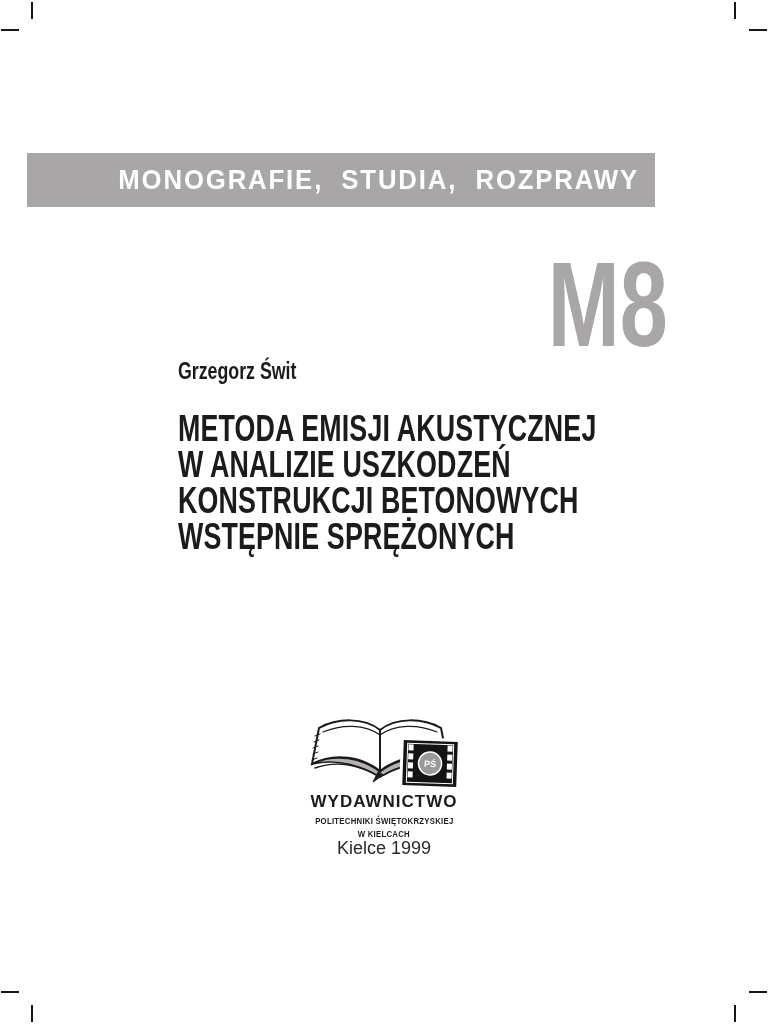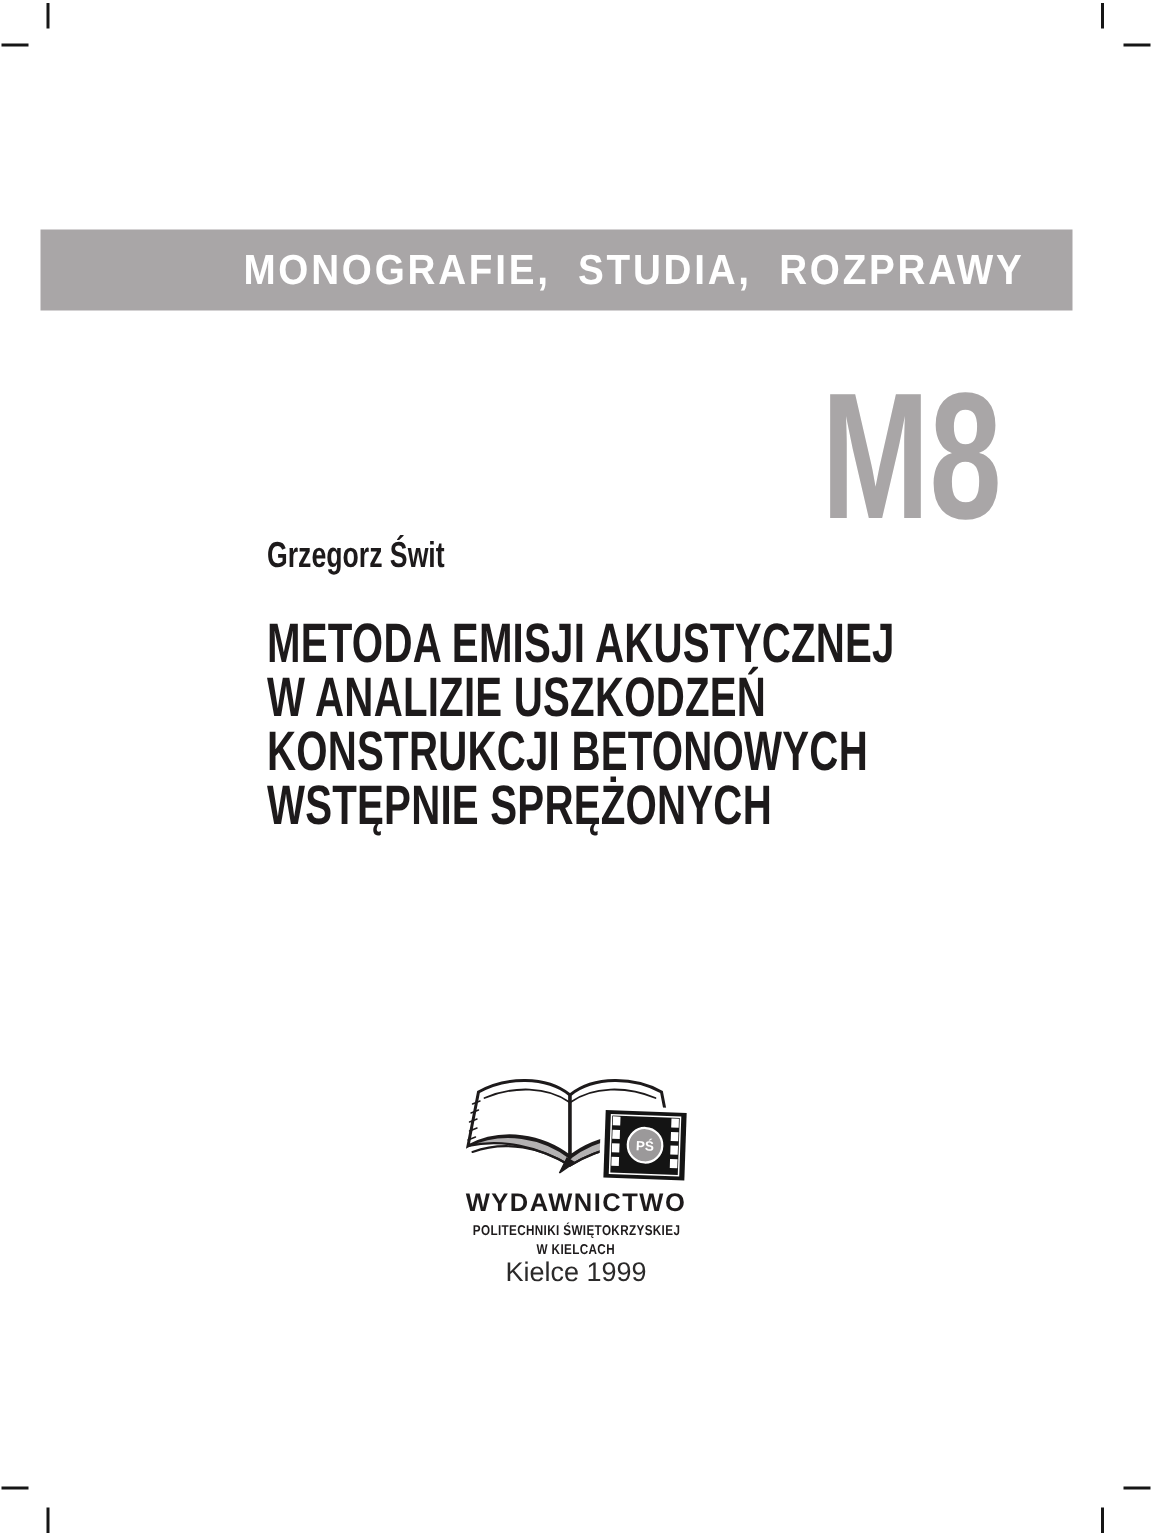--- a/index.html
+++ b/index.html
@@ -19,24 +19,24 @@
   .tl-h { left:1px; top:29px; }
   .tr-v { left:734px; top:2px; }
   .tr-h { left:749px; top:29px; }
   .bl-h { left:1px; top:991px; }
   .bl-v { left:31px; top:1005px; height:19px; }
   .br-h { left:749px; top:991px; }
   .br-v { left:734px; top:1005px; height:19px; }
 
   
   .banner {
-    position:absolute; left:27px; top:153px; width:688px; height:54px;
+    position:absolute; left:27px; top:153px; width:628px; height:54px;
     background:#a9a6a7;
     display:flex; align-items:center; justify-content:flex-end;
-    padding-right:32px;
+    padding-right:16px;
   }
   .banner-label {
     display:inline-block;
     color:#ffffff; font-weight:bold; font-size:28px;
     letter-spacing:2px; word-spacing:10px; white-space:nowrap;
     transform:scaleX(0.92); transform-origin:100% 50%;
   }
 
   
   .series-code {

